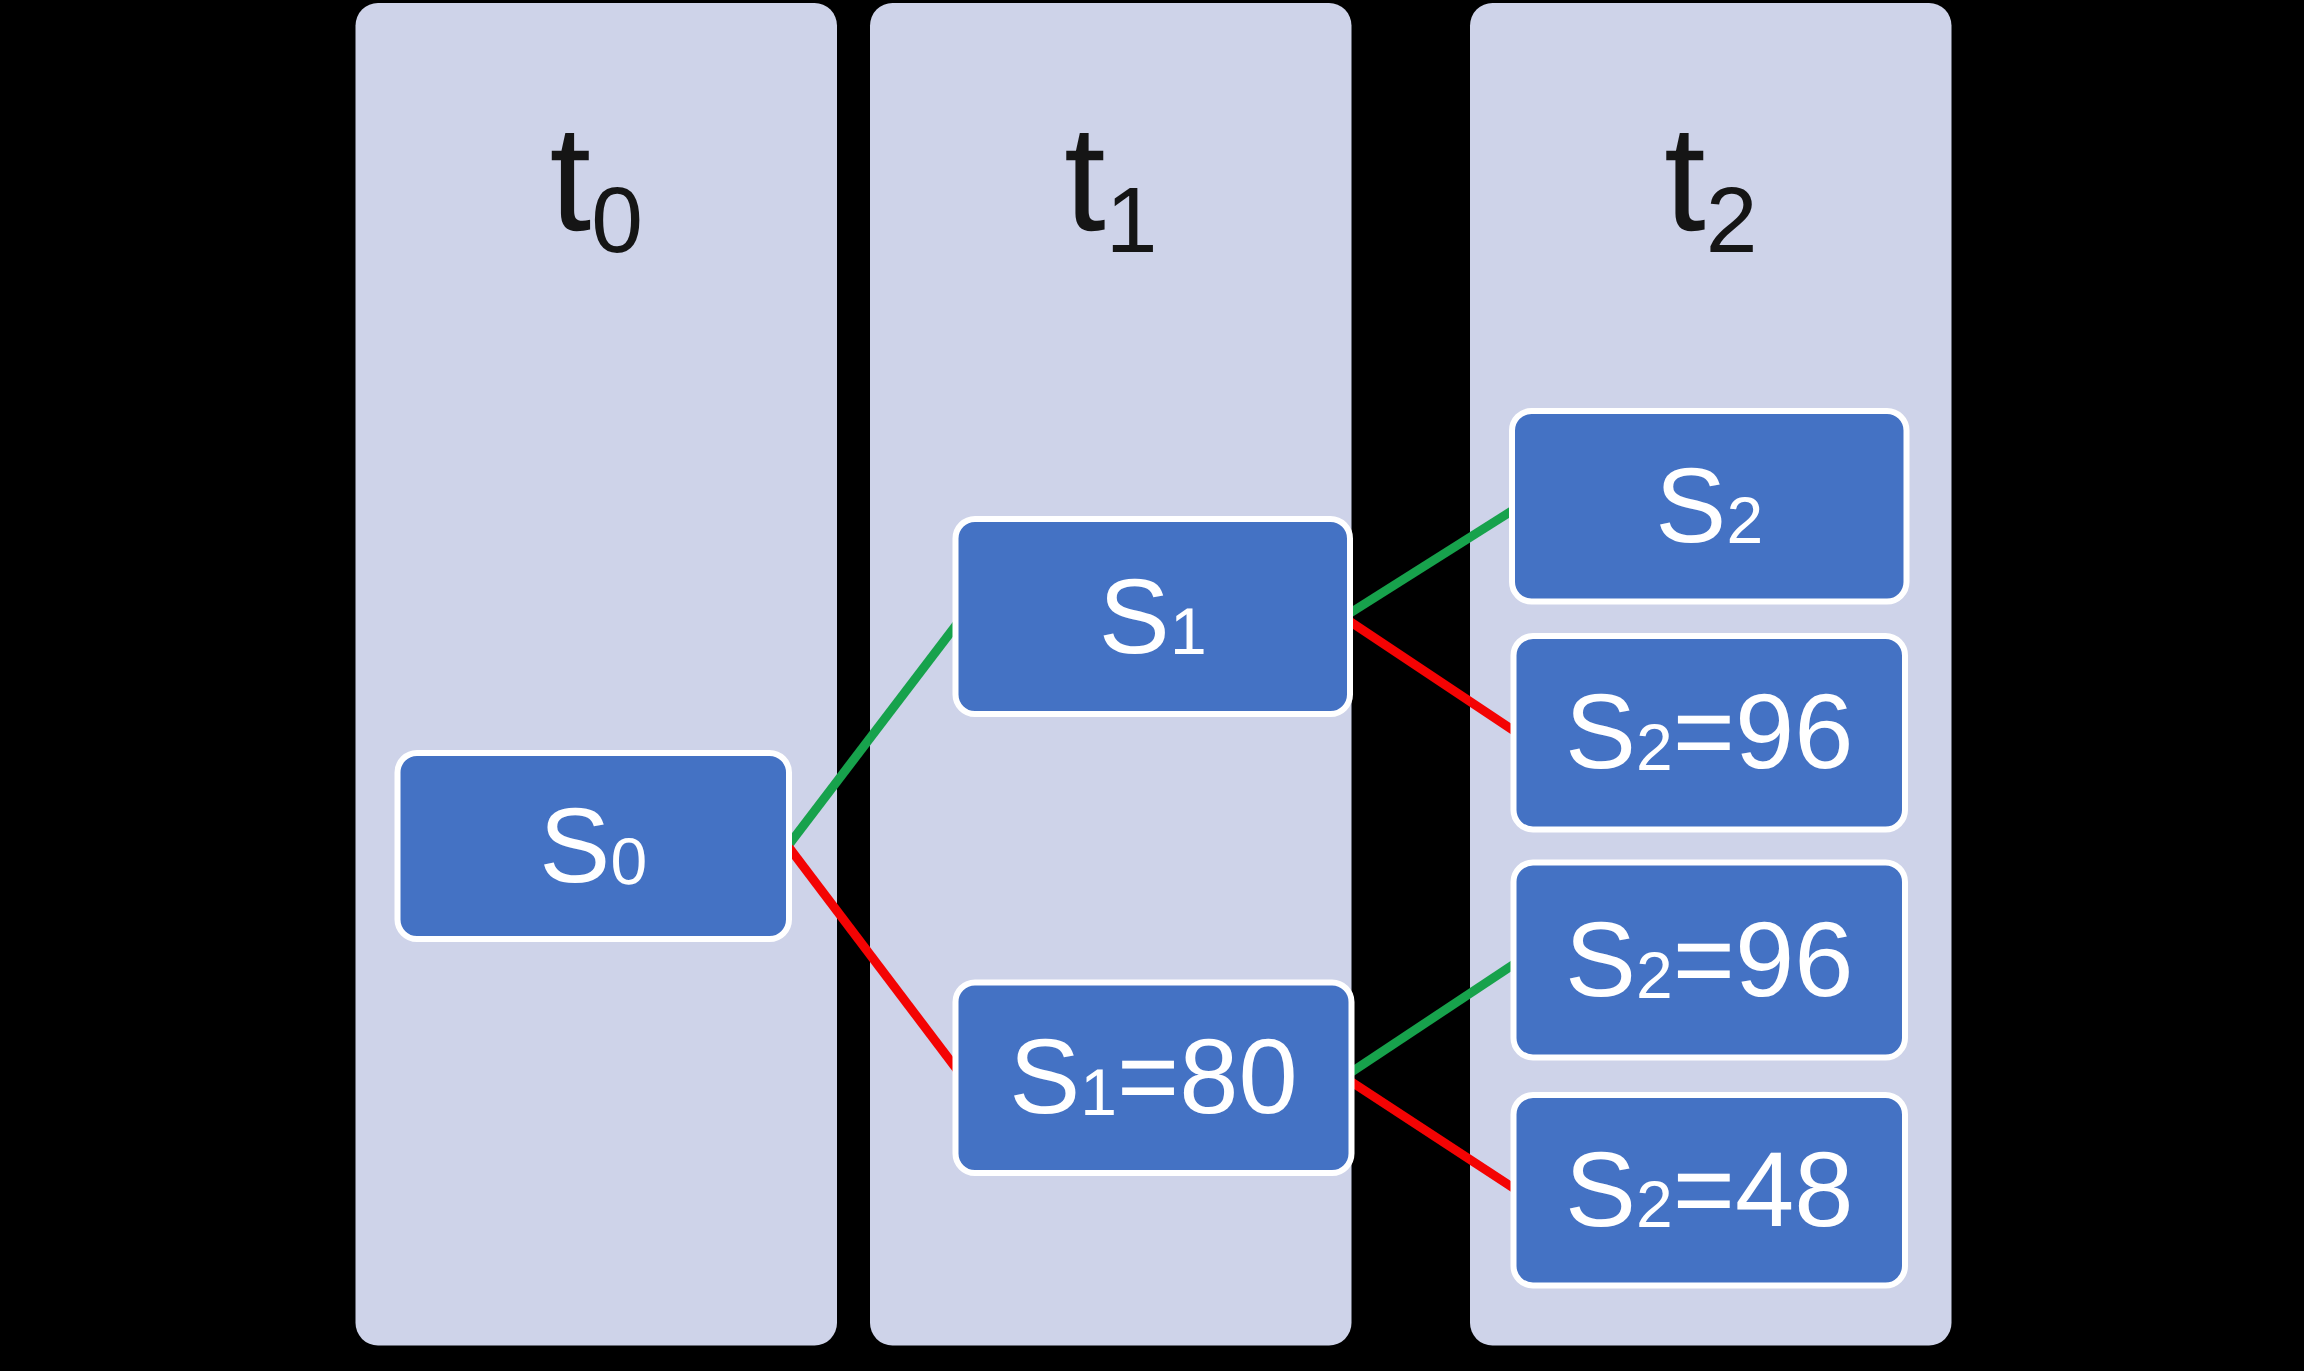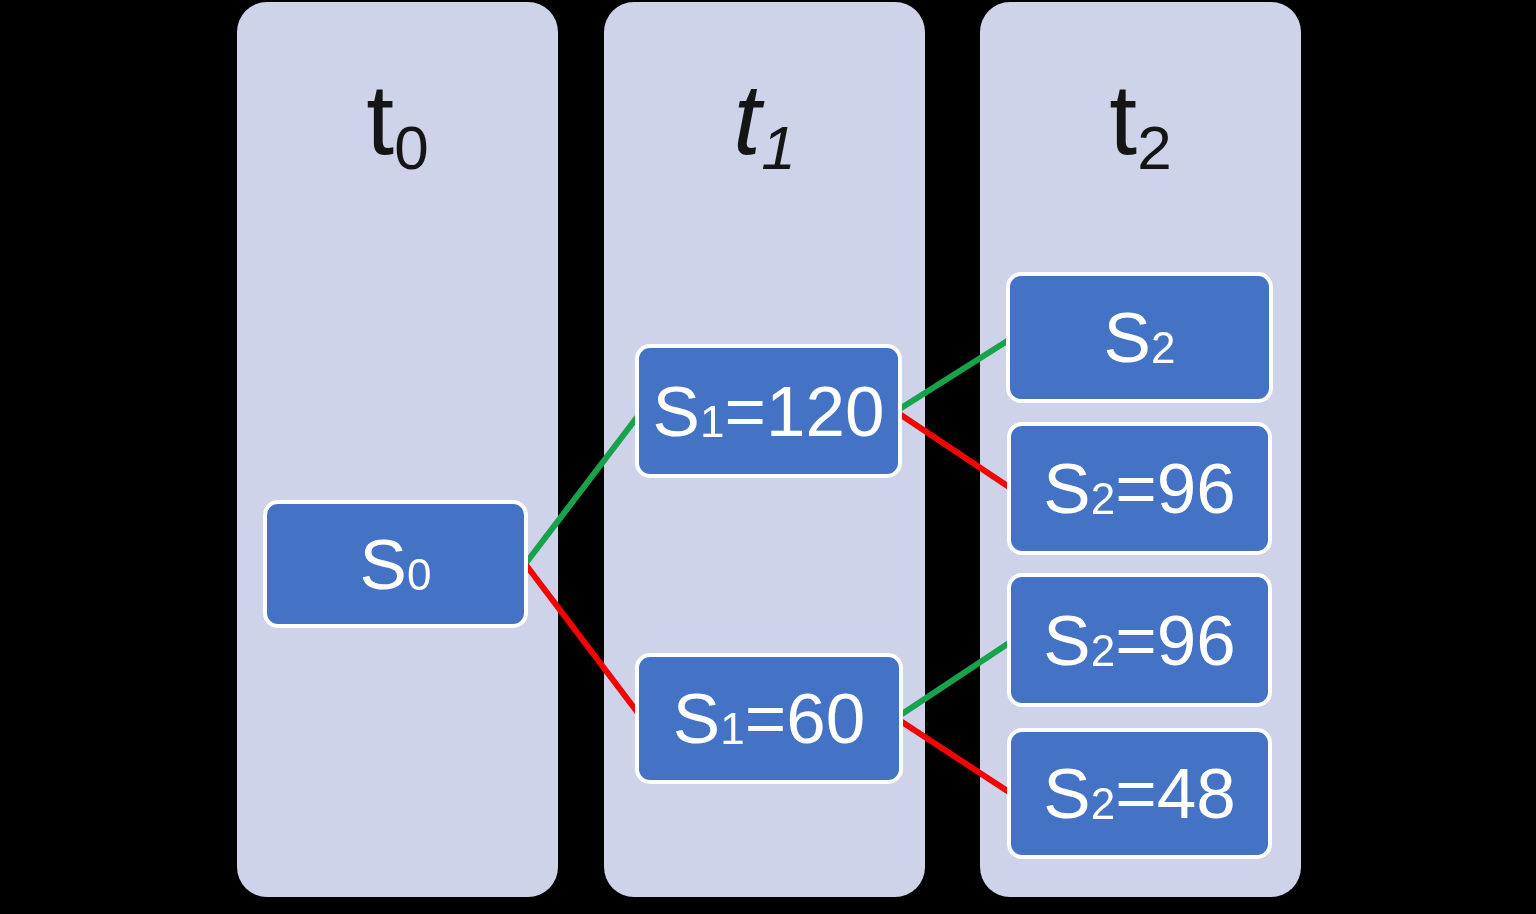--- a/index.html
+++ b/index.html
@@ -14,24 +14,24 @@
     height: 914px;
     background: #000000;
     overflow: hidden;
   }
   .column {
     position: absolute;
     top: 2px;
     height: 895px;
     width: 321px;
     background: #CED3E9;
-    border-radius: 30px;
+    border-radius: 15px;
   }
   .col-t0 { left: 237px; }
-  .col-t1 { left: 604px; font-style: italic; }
+  .col-t1 { left: 580px; }
   .col-t2 { left: 980px; }
   .col-header {
     position: absolute;
     top: 62px;
     left: 0;
     width: 100%;
     text-align: center;
     font-size: 100px;
     line-height: 1.1;
     color: #151515;
@@ -97,27 +97,26 @@
   </svg>
 
   <div class="node n-s0">
       <span>S</span>
       <span class="sub">0</span>
     </div>
 
   <div class="node n-s1-120">
       <span>S</span>
       <span class="sub">1</span>
-      <span>=120</span>
     </div>
 
   <div class="node n-s1-80">
       <span>S</span>
       <span class="sub">1</span>
-      <span>=60</span>
+      <span>=80</span>
     </div>
 
   <div class="node n-s2-144">
       <span>S</span>
       <span class="sub">2</span>
     </div>
 
   <div class="node n-s2-96a">
       <span>S</span>
       <span class="sub">2</span>

